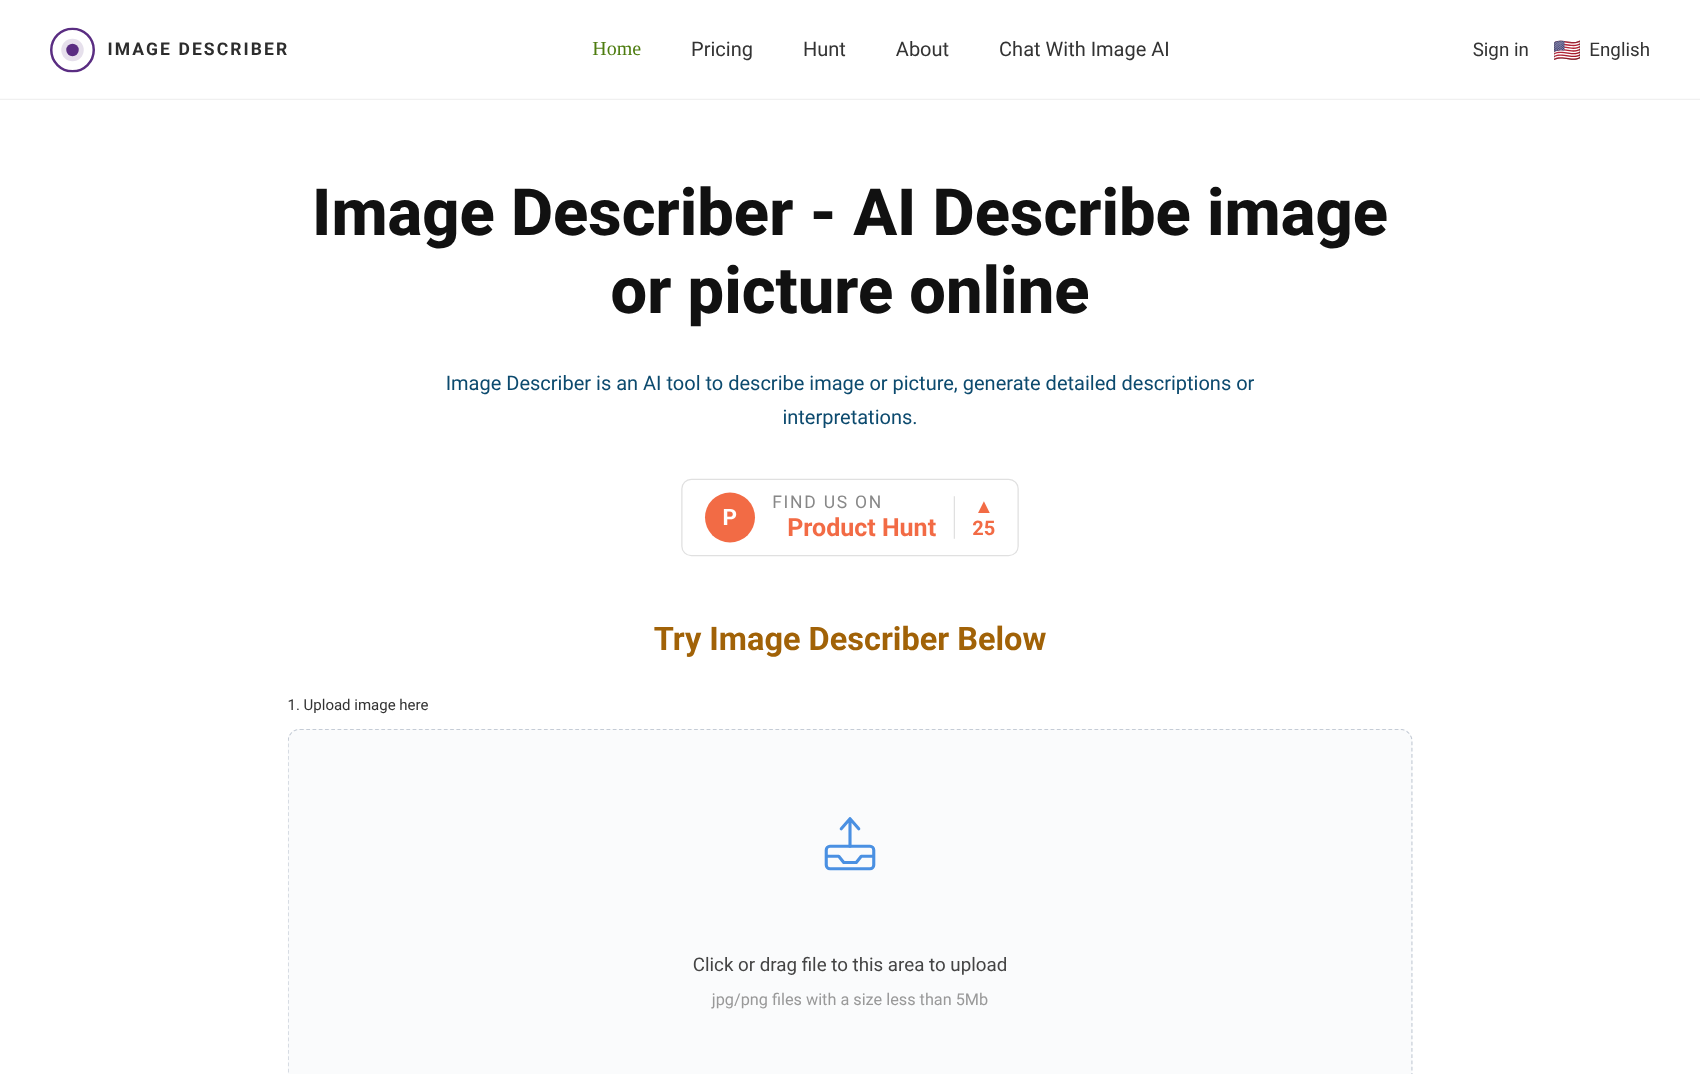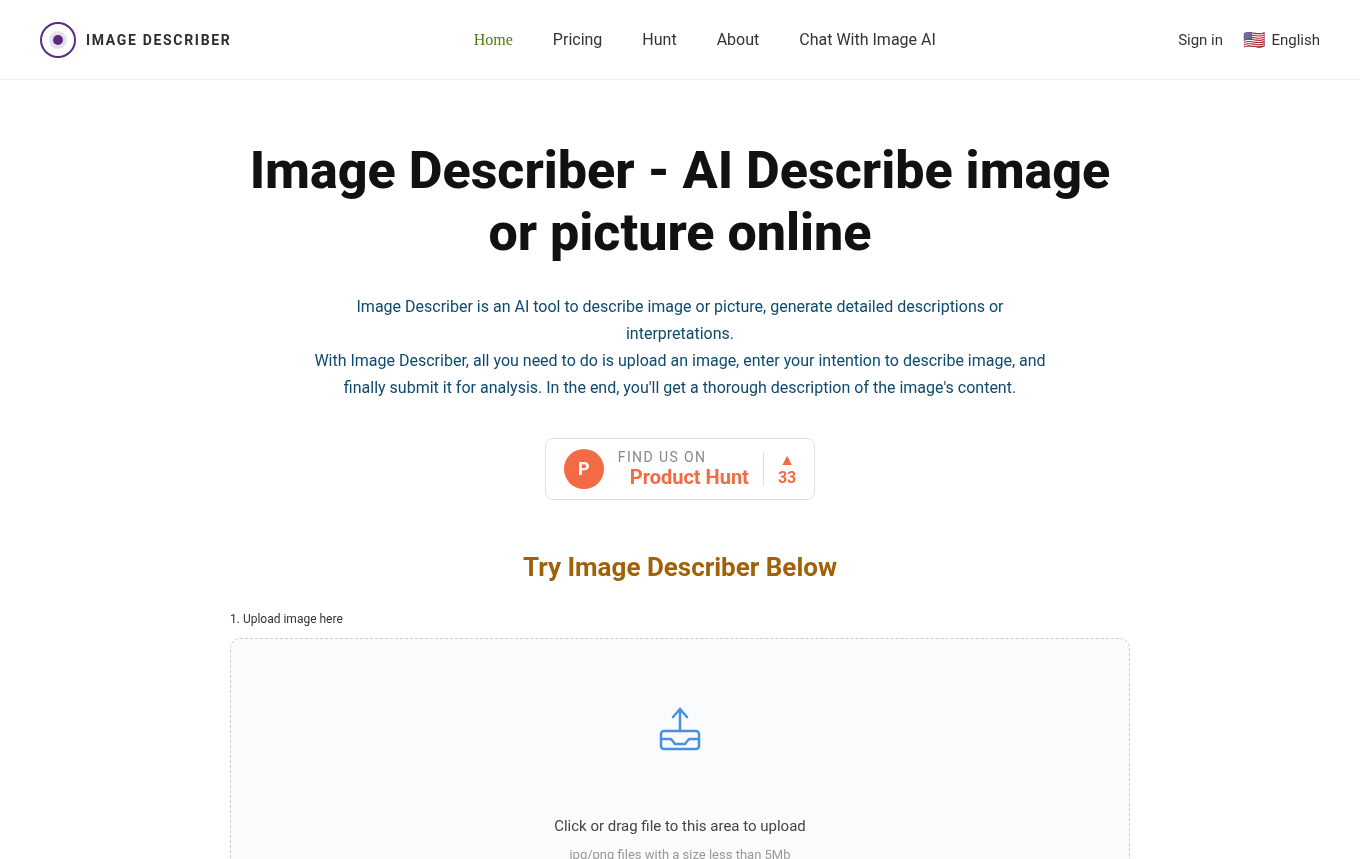--- a/index.html
+++ b/index.html
@@ -273,33 +273,32 @@
   </div>
 </header>
 
 <main>
 
   <h1 class="hero-title">Image Describer - AI Describe image or picture online</h1>
 
   <p class="hero-subtitle">
     <span>Image Describer is an AI tool to describe image or picture, generate detailed descriptions or interpretations.</span>
     <br>
-    <span>With Image Describer, all you need to do is upload an image, enter your intention to describe image, and finally submit it for analysis. In the end, you'll get a thorough description of the image's content.</span>
   </p>
 
   
   <a class="product-hunt-badge" href="#">
     <div class="ph-logo">P</div>
     <div class="ph-text-block">
       <span class="ph-find-us">FIND US ON</span>
       <span class="ph-name">Product Hunt</span>
     </div>
     <div class="ph-votes">
       <span class="ph-arrow">▲</span>
-      <span class="ph-count">33</span>
+      <span class="ph-count">25</span>
     </div>
   </a>
 
   
   <h2 class="try-section-title">Try Image Describer Below</h2>
 
   <div class="upload-section">
     <span class="upload-label">1. Upload image here</span>
 
     <div class="upload-dropzone">

